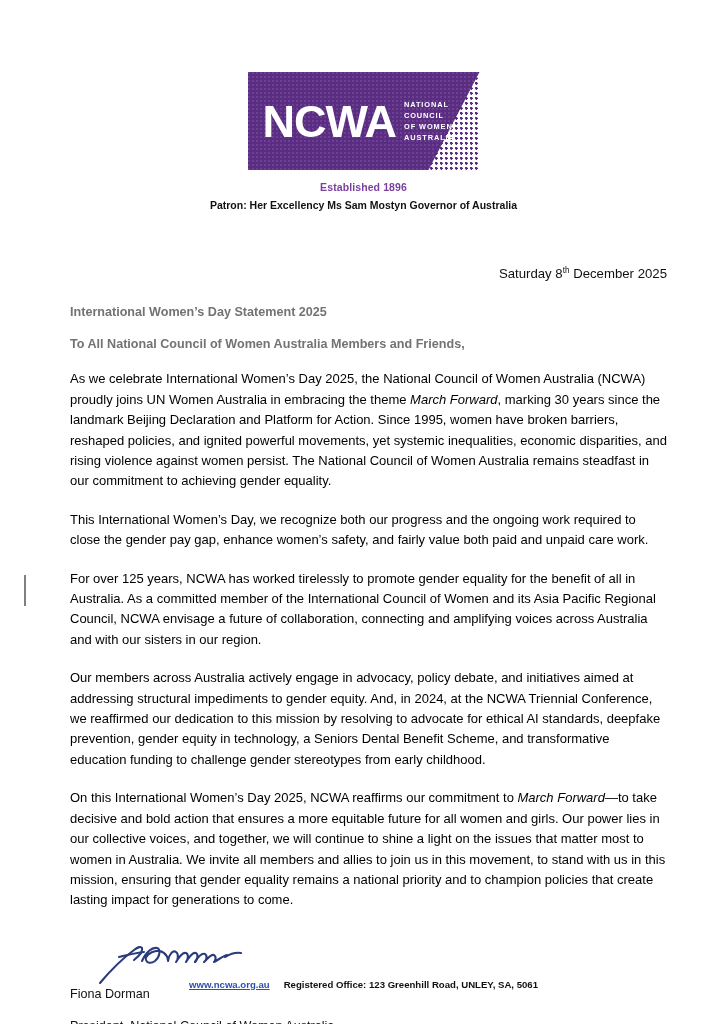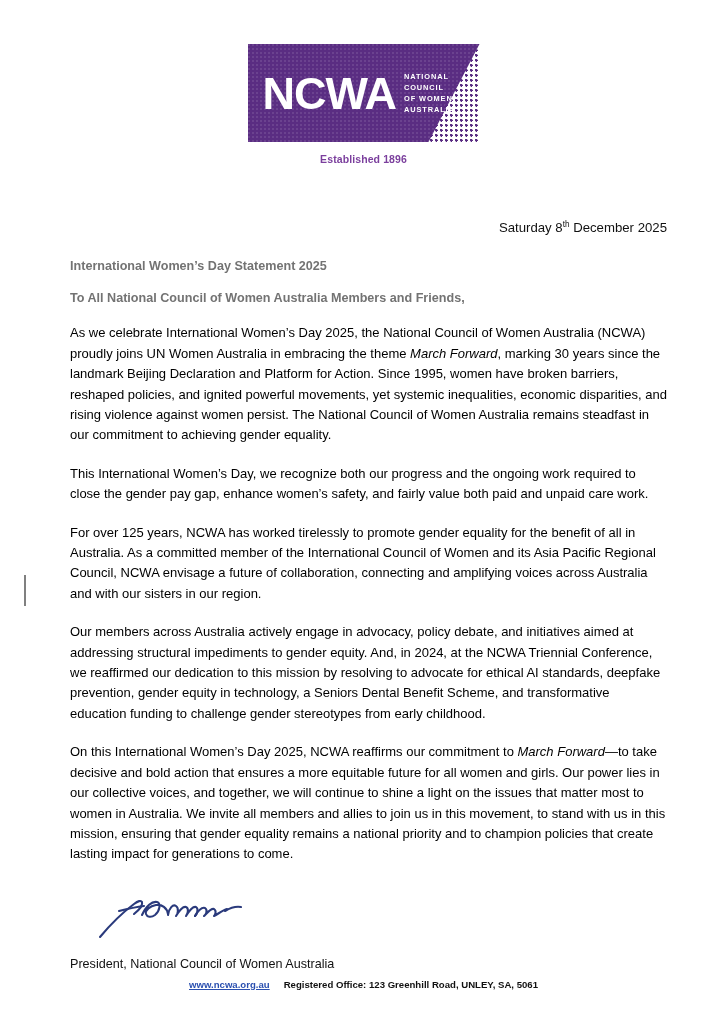--- a/index.html
+++ b/index.html
@@ -18,21 +18,21 @@
 
   .page {
     position: relative;
     width: 727px;
     height: 1024px;
     background: #ffffff;
   }
 
   
   .header {
-    padding-top: 44px;
+    padding-top: 72px;
     text-align: center;
   }
   .logo-wrap {
     width: 232px;
     height: 98px;
     margin: 0 auto;
     position: relative;
   }
   .logo-shape {
     position: absolute;
@@ -194,20 +194,21 @@
         <div class="logo-ncwa">NCWA</div>
         <div class="logo-sub">
           <div>NATIONAL</div>
           <div>COUNCIL</div>
           <div>OF WOMEN</div>
           <div>AUSTRALIA</div>
         </div>
       </div>
     </div>
     <div class="established">Established 1896</div>
+    <div class="patron">Patron: Her Excellency Ms Sam Mostyn Governor of Australia</div>
   </div>
 
   <div class="content">
     <div class="date-line"><span>Saturday 8</span><sup>th</sup><span> December 2025</span></div>
 
     <div class="statement-title">International Women’s Day Statement 2025</div>
     <div class="salutation">To All National Council of Women Australia Members and Friends,</div>
 
     <div id="paragraphs">
         <p class="para">As we celebrate International Women’s Day 2025, the National Council of Women Australia (NCWA) proudly joins UN Women Australia in embracing the theme <em>March Forward</em>, marking 30 years since the landmark Beijing Declaration and Platform for Action. Since 1995, women have broken barriers, reshaped policies, and ignited powerful movements, yet systemic inequalities, economic disparities, and rising violence against women persist. The National Council of Women Australia remains steadfast in our commitment to achieving gender equality.</p>
@@ -221,20 +222,21 @@
       <svg class="signature" width="170" height="44" viewBox="0 0 170 44">
         <g fill="none" stroke="#2a3a7c" stroke-width="2.1" stroke-linecap="round" stroke-linejoin="round">
           <path d="M6 42 C16 30, 28 18, 40 9 C44 6, 47 5, 48 7 C49 10, 45 15, 40 19"></path>
           <path d="M25 16 C33 14, 42 12, 50 11"></path>
           <path d="M48 20 C52 11, 58 6, 63 7 C67 8, 66 16, 61 20 C57 23, 53 22, 52 19 C51 15, 56 11, 62 10 C68 9, 73 13, 74 19"></path>
           <path d="M74 20 C75 13, 79 9, 82 11 C85 13, 84 19, 82 21 C85 16, 89 11, 92 12 C95 13, 94 19, 92 21 C95 16, 99 11, 102 12 C105 14, 103 19, 101 21"></path>
           <path d="M101 21 C104 16, 108 12, 111 13 C114 15, 112 20, 110 21 C113 18, 117 13, 120 14 C123 16, 121 20, 120 21 C124 19, 129 15, 133 14"></path>
           <path d="M131 16 C136 13, 142 11, 147 12"></path>
         </g>
       </svg>
+      <div class="sig-name">Fiona Dorman</div>
       <div class="sig-role">President, National Council of Women Australia</div>
     </div>
   </div>
 
   <div class="change-bar"></div>
 
   <div class="footer">
     <a class="link" href="#">www.ncwa.org.au</a><span>Registered Office: 123 Greenhill Road, UNLEY, SA, 5061</span>
   </div>
 

